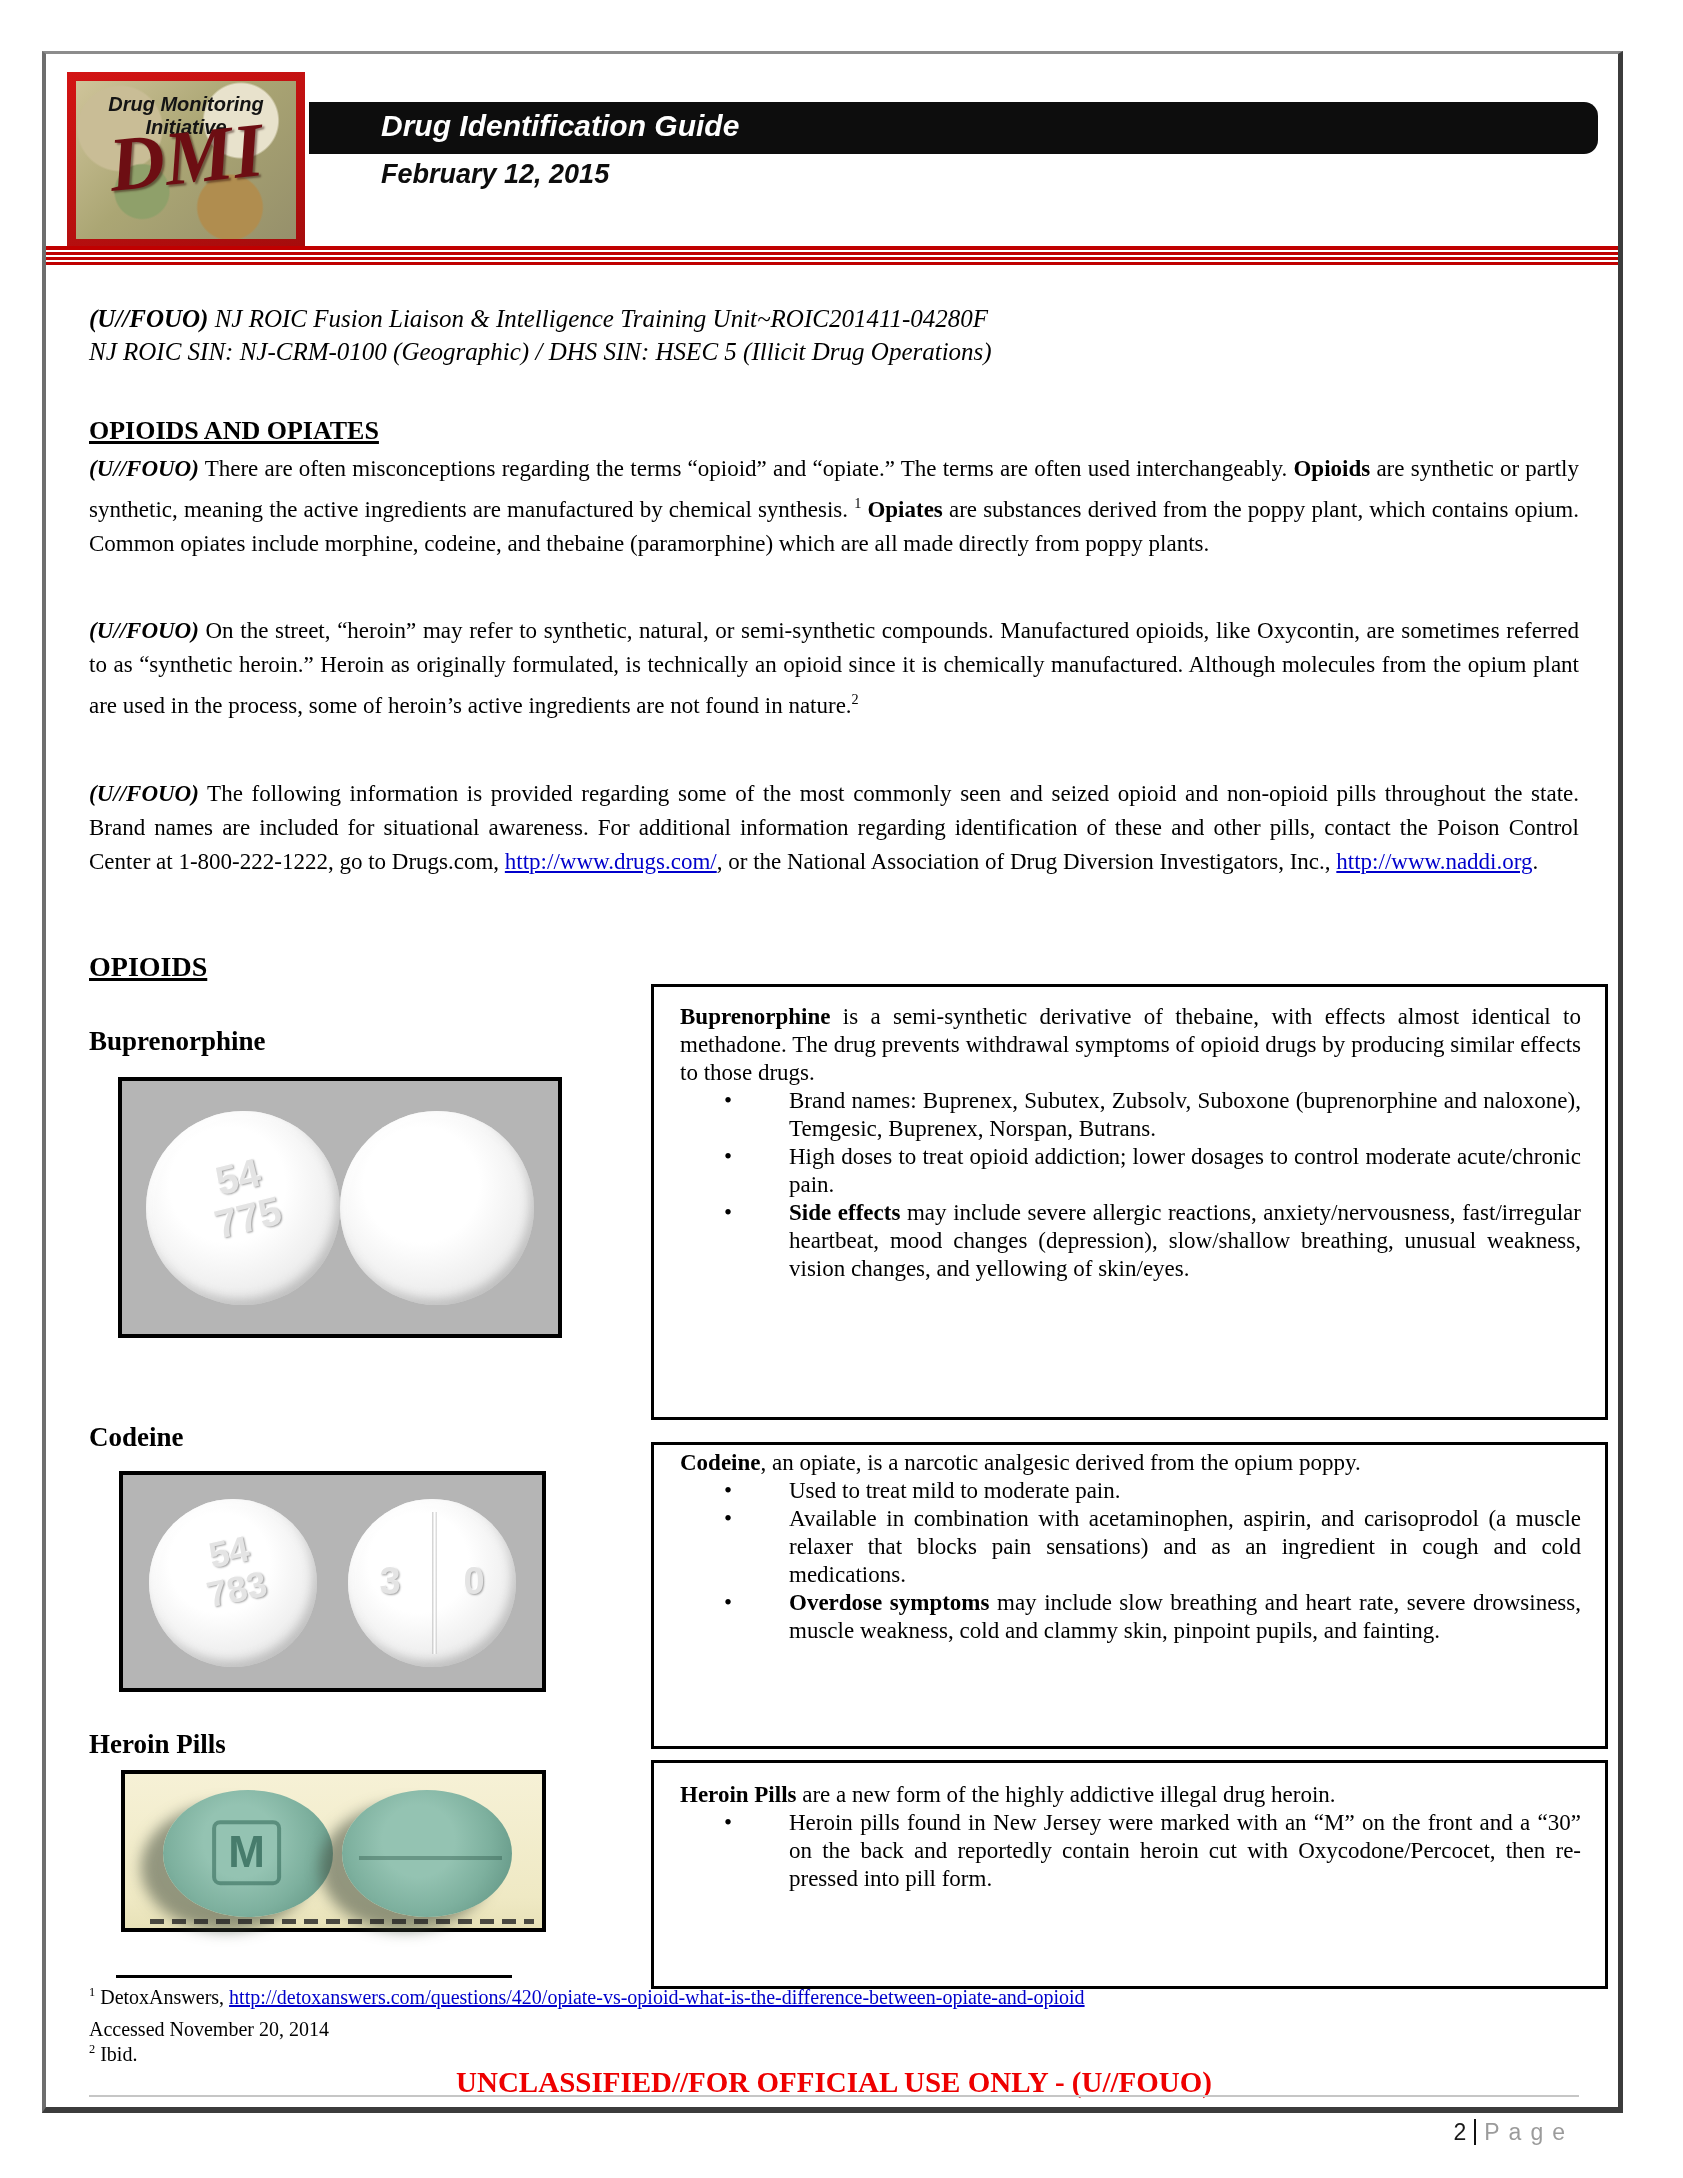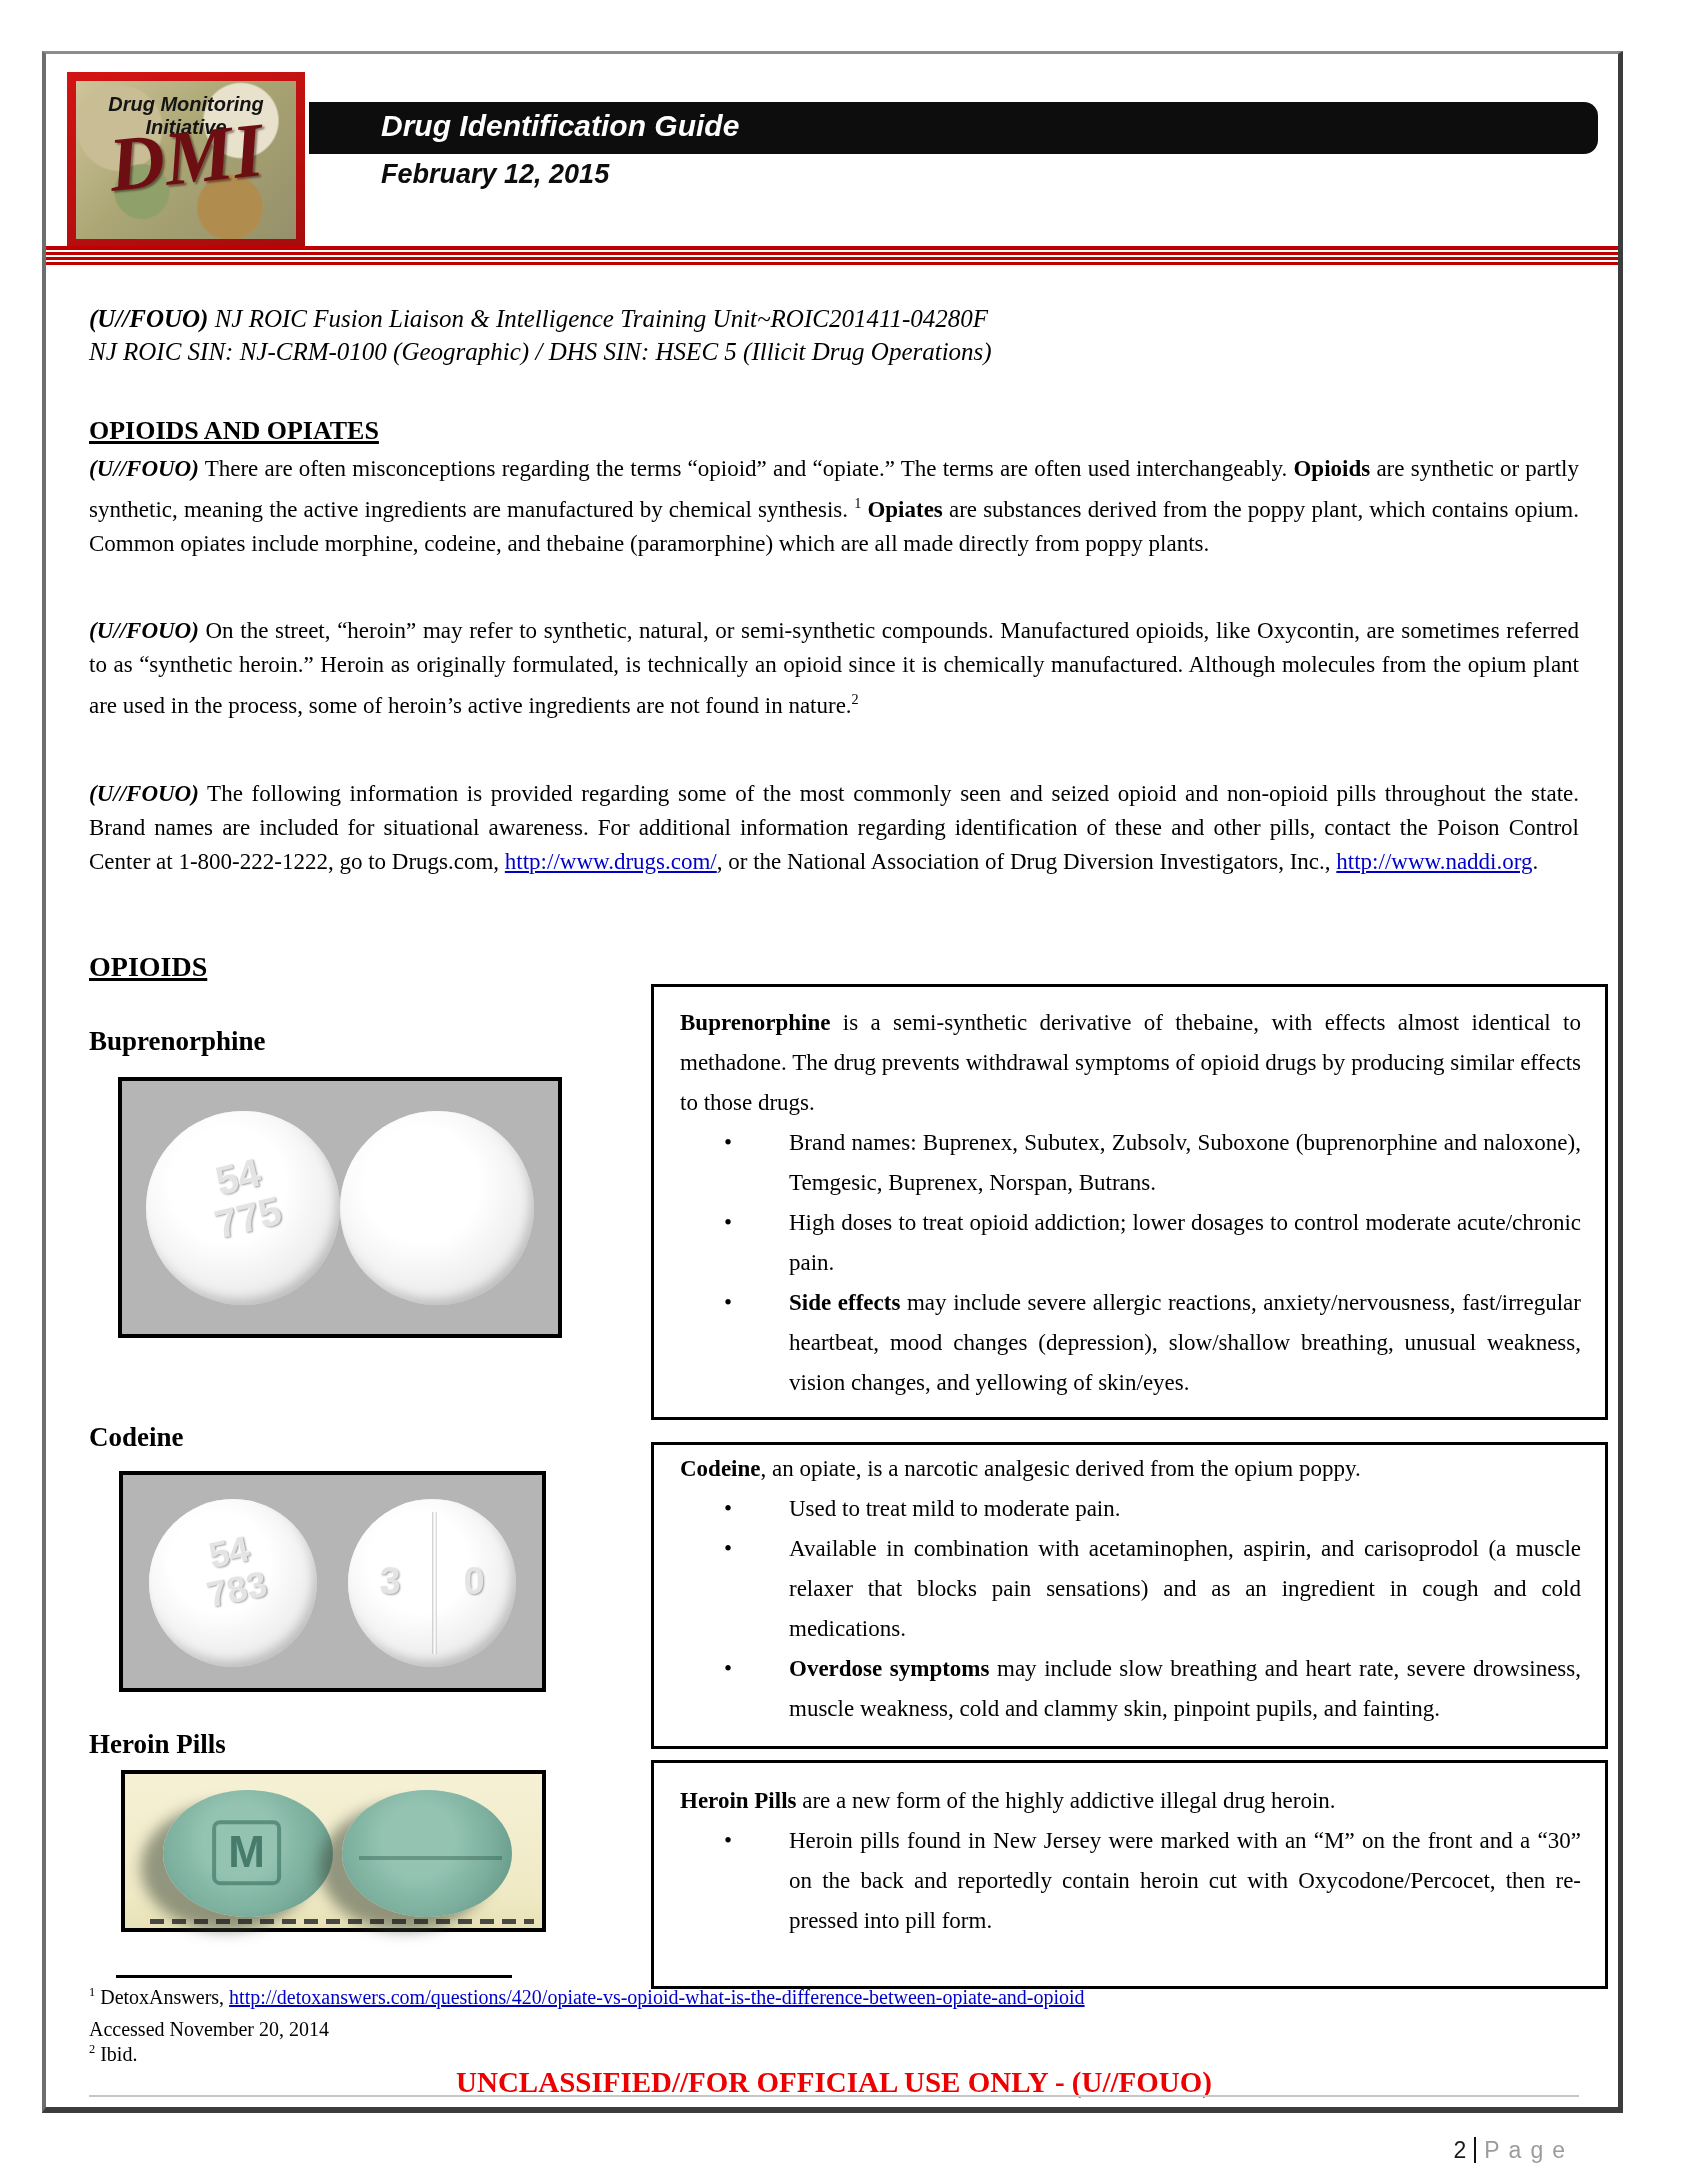--- a/index.html
+++ b/index.html
@@ -64,33 +64,33 @@
   .hpill{position:absolute;width:170px;height:127px;border-radius:50%;
         background:radial-gradient(circle at 45% 40%,#94c3b2 0 30%,#7db09e 60%,#639685 88%,#578a79);
         box-shadow:-22px 14px 14px rgba(70,80,66,0.55);}
   .hpill .mbox{position:absolute;left:50%;top:50%;transform:translate(-52%,-52%);
         width:61px;height:57px;border:4px solid rgba(45,100,84,0.55);border-radius:8px;
         text-align:center;font-family:"Liberation Sans",sans-serif;font-weight:bold;
         font-size:44px;line-height:55px;color:rgba(45,100,84,0.75);}
   .hscore{position:absolute;left:10%;right:6%;top:52%;height:4px;background:rgba(50,95,80,0.45);}
   
   .ibox{position:absolute;left:605px;width:957px;border:3px solid #000;box-sizing:border-box;
-        padding:16px 24px 10px 26px;font-size:23px;line-height:40px;}
+        padding:16px 24px 10px 26px;font-size:23px;line-height:28px;}
   .ibox .lead{text-align:justify;}
   .bul{position:relative;padding-left:109px;text-align:justify;}
   .bul::before{content:"\2022";position:absolute;left:44px;top:0;font-size:23px;}
   .b{font-weight:bold;}
   
   .fnsep{position:absolute;left:70px;top:1921px;width:396px;height:3px;background:#000;}
   .fn{position:absolute;left:43px;font-size:20px;}
   .classif{position:absolute;left:43px;top:2012px;width:1490px;text-align:center;
         font-weight:bold;font-size:29px;color:#ee0000;}
   .grayline{position:absolute;left:43px;top:2041px;width:1490px;height:2px;background:#c6c6c6;}
   .pgfooter{position:absolute;left:1247px;top:2119px;width:327px;text-align:right;
-        font-family:"Liberation Sans",sans-serif;font-size:23px;color:#1a1a1a;margin-top:18px;}
+        font-family:"Liberation Sans",sans-serif;font-size:23px;color:#1a1a1a;}
   .pgfooter .num{letter-spacing:4px;}
   .pgfooter .sep{display:inline-block;width:2px;height:26px;background:#111;
         vertical-align:-5px;margin:0 8px 0 4px;}
   .pgfooter .lbl{color:#9b9b9b;letter-spacing:9px;}
 </style>
 </head>
 <body>
 
 <div id="canvas">
   <div class="page">

